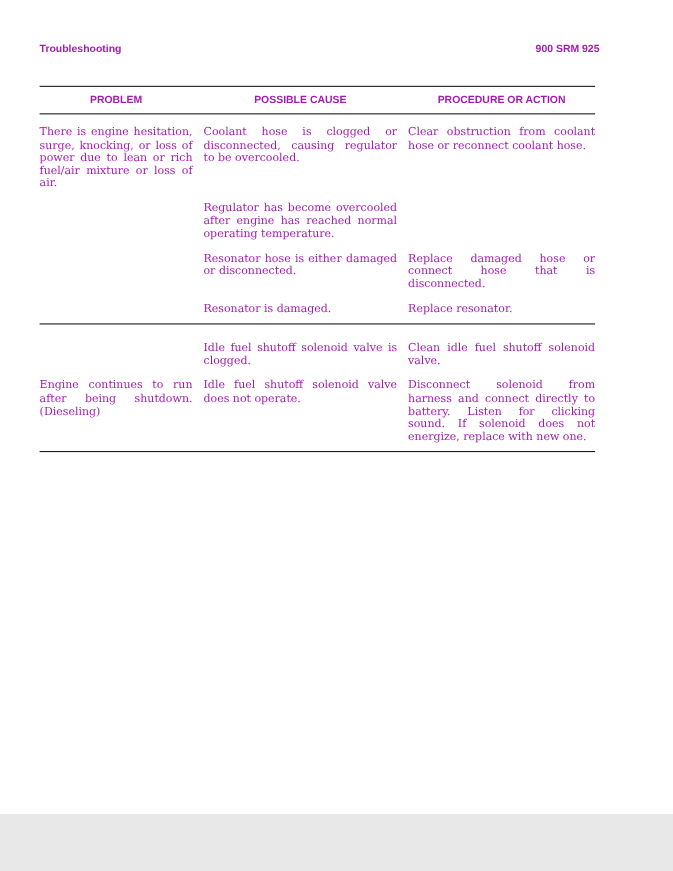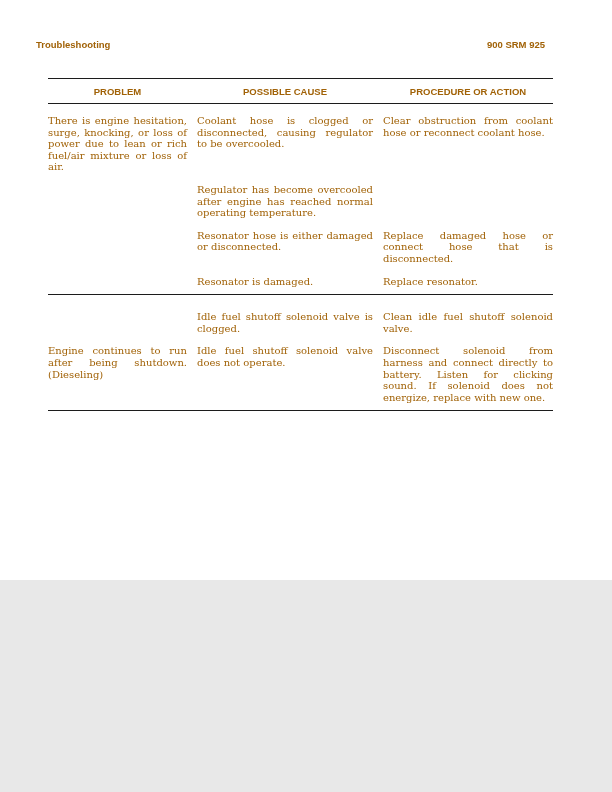--- a/index.html
+++ b/index.html
@@ -3,45 +3,44 @@
 <meta charset="utf-8">
 <style>
   html, body {
     margin: 0;
     padding: 0;
     background: #e8e8e8;
   }
   .page {
     position: relative;
     width: 612px;
-    height: 580px;
+    height: 740px;
     margin: 0 auto;
     background: #ffffff;
-    color: #a16207;
+    color: #a21caf;
     font-family: "DejaVu Serif", serif;
     overflow: hidden;
   }
   .running-header {
     position: absolute;
     top: 39px;
     left: 36px;
     width: 509px;
     display: flex;
     justify-content: space-between;
     font-family: "Liberation Sans", sans-serif;
     font-weight: bold;
     font-size: 9.5px;
     line-height: 11px;
   }
   .trouble-table {
     position: absolute;
     top: 78px;
     left: 36px;
     width: 505px;
-    margin-left: 12px;
   }
   .grid3 {
     display: grid;
     grid-template-columns: 139px 176px 170px;
     column-gap: 10px;
   }
   .thead {
     border-top: 1.5px solid #1c1c1c;
     border-bottom: 1.5px solid #1c1c1c;
     height: 24px;

